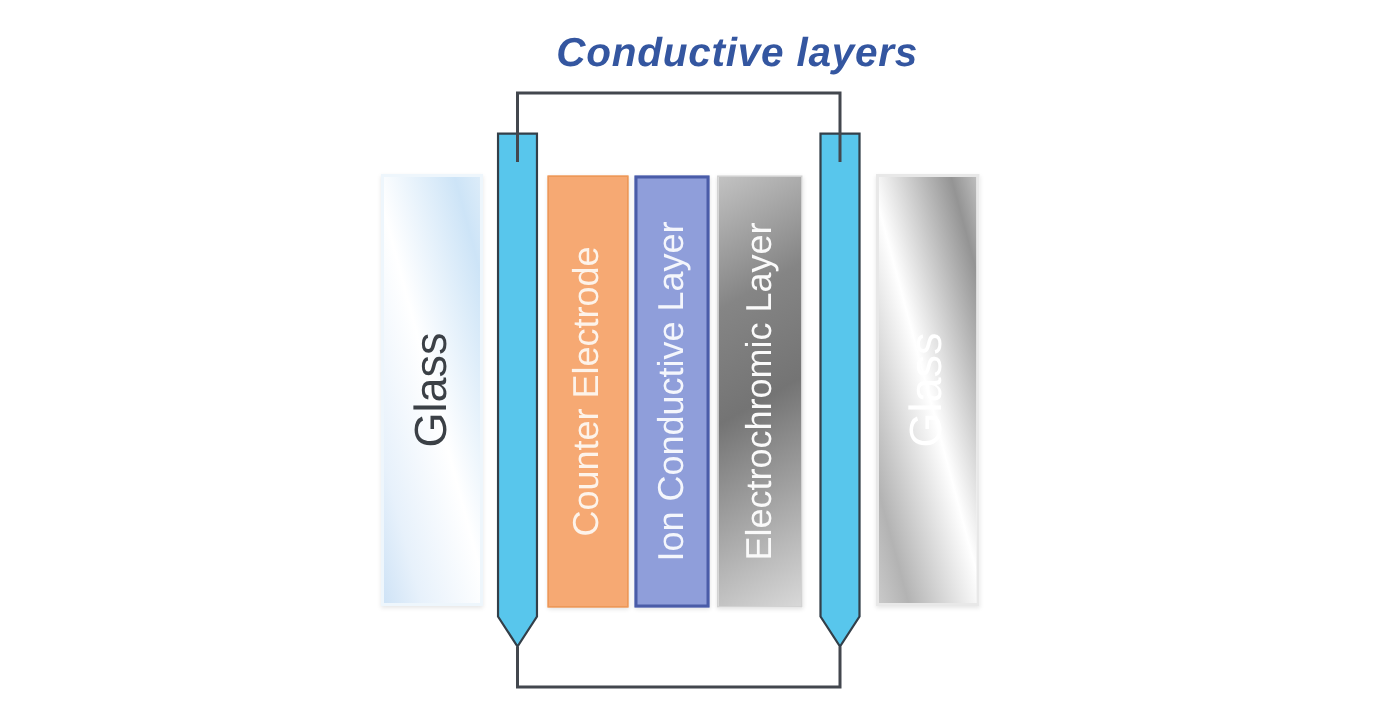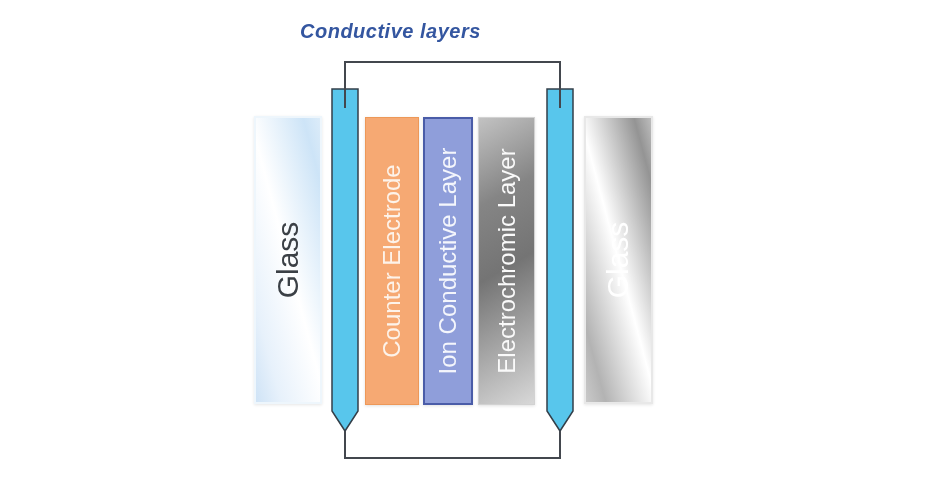--- a/index.html
+++ b/index.html
@@ -10,22 +10,22 @@
     height: 484px;
     background: #ffffff;
     overflow: hidden;
     font-family: "Liberation Sans", sans-serif;
   }
   .title {
     position: absolute;
     left: 300px;
     top: 20px;
     width: 312px;
-    text-align: left;
-    font-size: 20px;
+    text-align: right;
+    font-size: 27px;
     font-style: italic;
     font-weight: bold;
     color: #3456A0;
     letter-spacing: 0.5px;
   }
   .panel {
     position: absolute;
     display: flex;
     align-items: center;
     justify-content: center;

